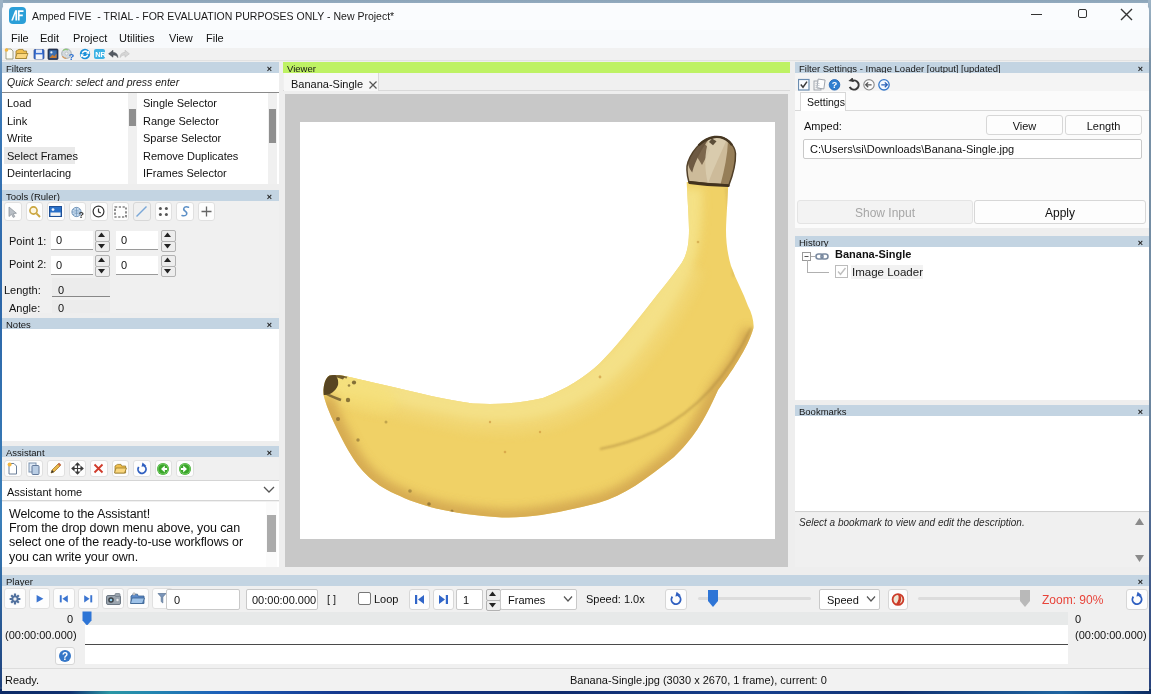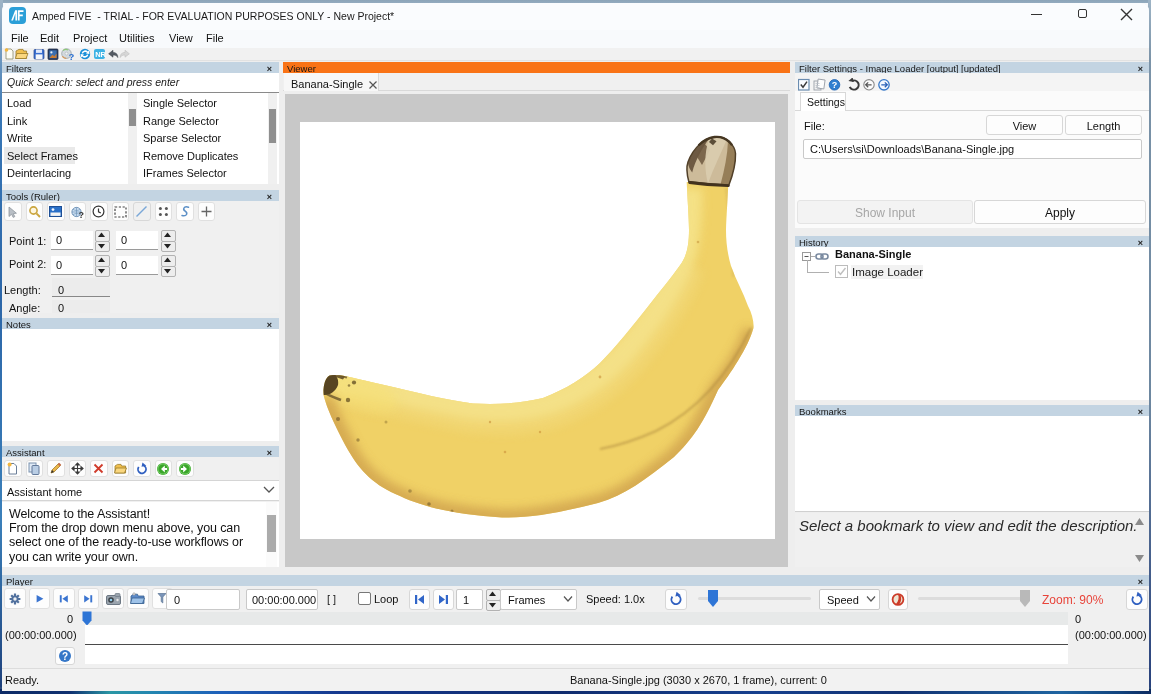--- a/index.html
+++ b/index.html
@@ -286,21 +286,21 @@
 <div class="abs" style="left:263px;top:485px">
     <svg width="12" height="9">
       <path d="M1 2 l5 5 5-5" fill="none" stroke="#555" stroke-width="1.3"></path>
     </svg>
   </div>
 <div class="abs white" style="left:2px;top:502px;width:277px;height:65px"></div>
 <div class="abs" style="left:9px;top:507px;width:252px;font-size:12.5px;color:#111;line-height:14.2px;letter-spacing:-0.1px">Welcome to the Assistant!<br>From the drop down menu above, you can select one of the ready-to-use workflows or you can write your own.</div>
 <div class="abs" style="left:266px;top:502px;width:11px;height:65px;background:#fbfbfb"></div>
 <div class="abs" style="left:267px;top:515px;width:9px;height:37px;background:#ababab"></div>
 
-<div class="hdr" style="left:283px;top:62px;width:507px;height:11px;background:#f97316">Viewer</div>
+<div class="hdr" style="left:283px;top:62px;width:507px;height:11px;background:#bef264">Viewer</div>
 <div class="abs" style="left:283px;top:73px;width:507px;height:18px;background:#f0f0f0;border-bottom:1px solid #d9d9d9"></div>
 <div class="abs" style="left:284px;top:73px;width:95px;height:18px;background:#f7f7f7;border-right:1px solid #d9d9d9"></div>
 <div class="abs" style="left:291px;top:78px;font-size:11px;color:#111">Banana-Single</div>
 <div class="abs" style="left:368px;top:80px">
     <svg width="10" height="10">
       <path d="M1.5 1.5 L8.5 8.5 M8.5 1.5 L1.5 8.5" stroke="#555" stroke-width="1.2"></path>
     </svg>
   </div>
 <div class="abs" style="left:285px;top:94px;width:503px;height:473px;background:#c8c8c8"></div>
 <div class="abs white" style="left:300px;top:122px;width:475px;height:417px"></div>
@@ -408,21 +408,21 @@
 <g>
         <circle cx="86" cy="6.8" r="5.2" fill="#f4f9ff" stroke="#3577c8" stroke-width="1.3"></circle>
         <path d="M83.3 6.8 h5.2 M86.8 4.4 l2.5 2.4 -2.5 2.4" fill="none" stroke="#2a62b8" stroke-width="1.3"></path>
       </g>
 </svg>
 </div>
 <div class="abs" style="left:795px;top:91px;width:354px;height:137px;background:#fbfbfb"></div>
 <div class="abs" style="left:795px;top:110px;width:354px;height:1px;background:#d8d8d8"></div>
 <div class="abs white" style="left:800px;top:92px;width:46px;height:19px;border:1px solid #d8d8d8;border-bottom:none"></div>
 <div class="abs" style="left:807px;top:96px;font-size:10.5px;color:#111">Settings</div>
-<div class="abs t12" style="left:804px;top:120px">File:</div>
+<div class="abs t12" style="left:804px;top:120px">Amped:</div>
 <div class="btn" style="left:986px;top:115px;width:77px;height:20px;text-align:center;padding-top:4px;font-size:11px;color:#111">View</div>
 <div class="btn" style="left:1065px;top:115px;width:77px;height:20px;text-align:center;padding-top:4px;font-size:11px;color:#111">Length</div>
 <div class="fld" style="left:803px;top:139px;width:339px;height:20px;padding:3px 0 0 6px">C:\Users\si\Downloads\Banana-Single.jpg</div>
 <div class="abs" style="left:797px;top:200px;width:176px;height:24px;background:#f3f3f3;border:1px solid #e4e4e4;border-radius:3px;font-size:12px;color:#a6a6a6;text-align:center;padding-top:5px">Show Input</div>
 <div class="abs" style="left:974px;top:200px;width:172px;height:24px;background:#fdfdfd;border:1px solid #d7d7d7;border-radius:3px;font-size:12px;color:#111;text-align:center;padding-top:5px">Apply</div>
 
 <div class="hdr" style="left:795px;top:236px;width:354px;height:11px">History<span class="x" style="right:6px">×</span></div>
 <div class="abs white" style="left:795px;top:247px;width:354px;height:153px"></div>
 <div class="abs" style="left:802px;top:251px">
     <svg width="32" height="10">
@@ -443,21 +443,21 @@
       <rect x="0.5" y="0.5" width="12" height="12" fill="#fff" stroke="#bcbcbc"></rect>
       <path d="M3 6.5 l2.5 2.8 L10.5 3" fill="none" stroke="#c0c0c0" stroke-width="1.4"></path>
     </svg>
   </div>
 <div class="abs" style="left:851px;top:265px;width:72px;height:14px;background:#f2f2f2"></div>
 <div class="abs" style="left:852px;top:266px;font-size:11.5px;color:#1a1a1a">Image Loader</div>
 
 <div class="hdr" style="left:795px;top:405px;width:354px;height:11px">Bookmarks<span class="x" style="right:6px">×</span></div>
 <div class="abs white" style="left:795px;top:416px;width:354px;height:96px;border-bottom:1px solid #d0d0d0"></div>
 <div class="abs" style="left:795px;top:513px;width:354px;height:54px;background:#f0f0f0"></div>
-<div class="abs" style="left:799px;top:517px;font-size:15px;font-style:italic;color:#2a2a2a">Select a bookmark to view and edit the description.</div>
+<div class="abs" style="left:799px;top:517px;font-size:10px;font-style:italic;color:#2a2a2a">Select a bookmark to view and edit the description.</div>
 <div class="abs" style="left:1135px;top:518px">
     <svg width="9" height="7">
       <path d="M4.5 0 L9 7 L0 7 Z" fill="#8b8b8b"></path>
     </svg>
   </div>
 <div class="abs" style="left:1135px;top:555px">
     <svg width="9" height="7">
       <path d="M4.5 7 L9 0 L0 0 Z" fill="#8b8b8b"></path>
     </svg>
   </div>

